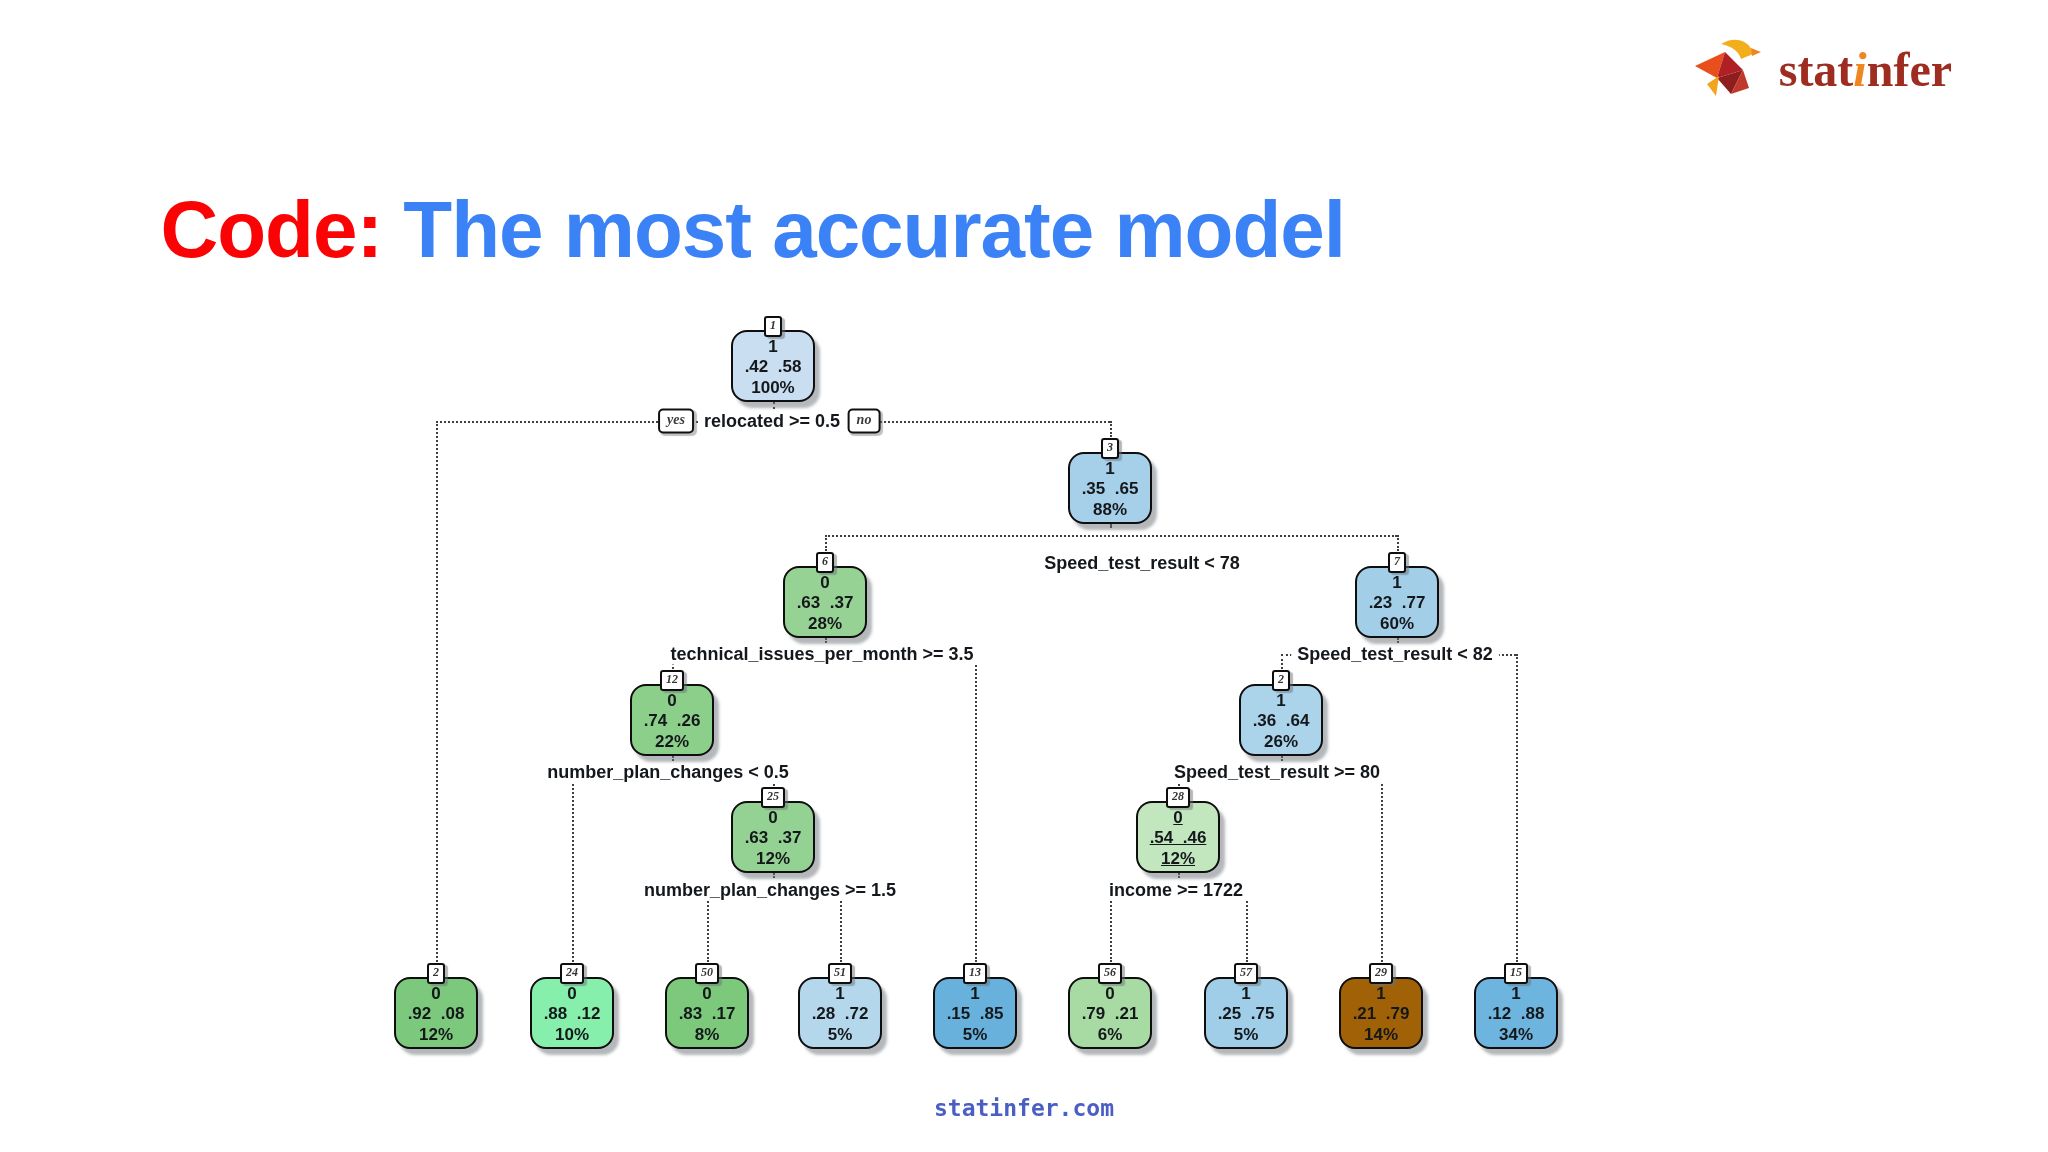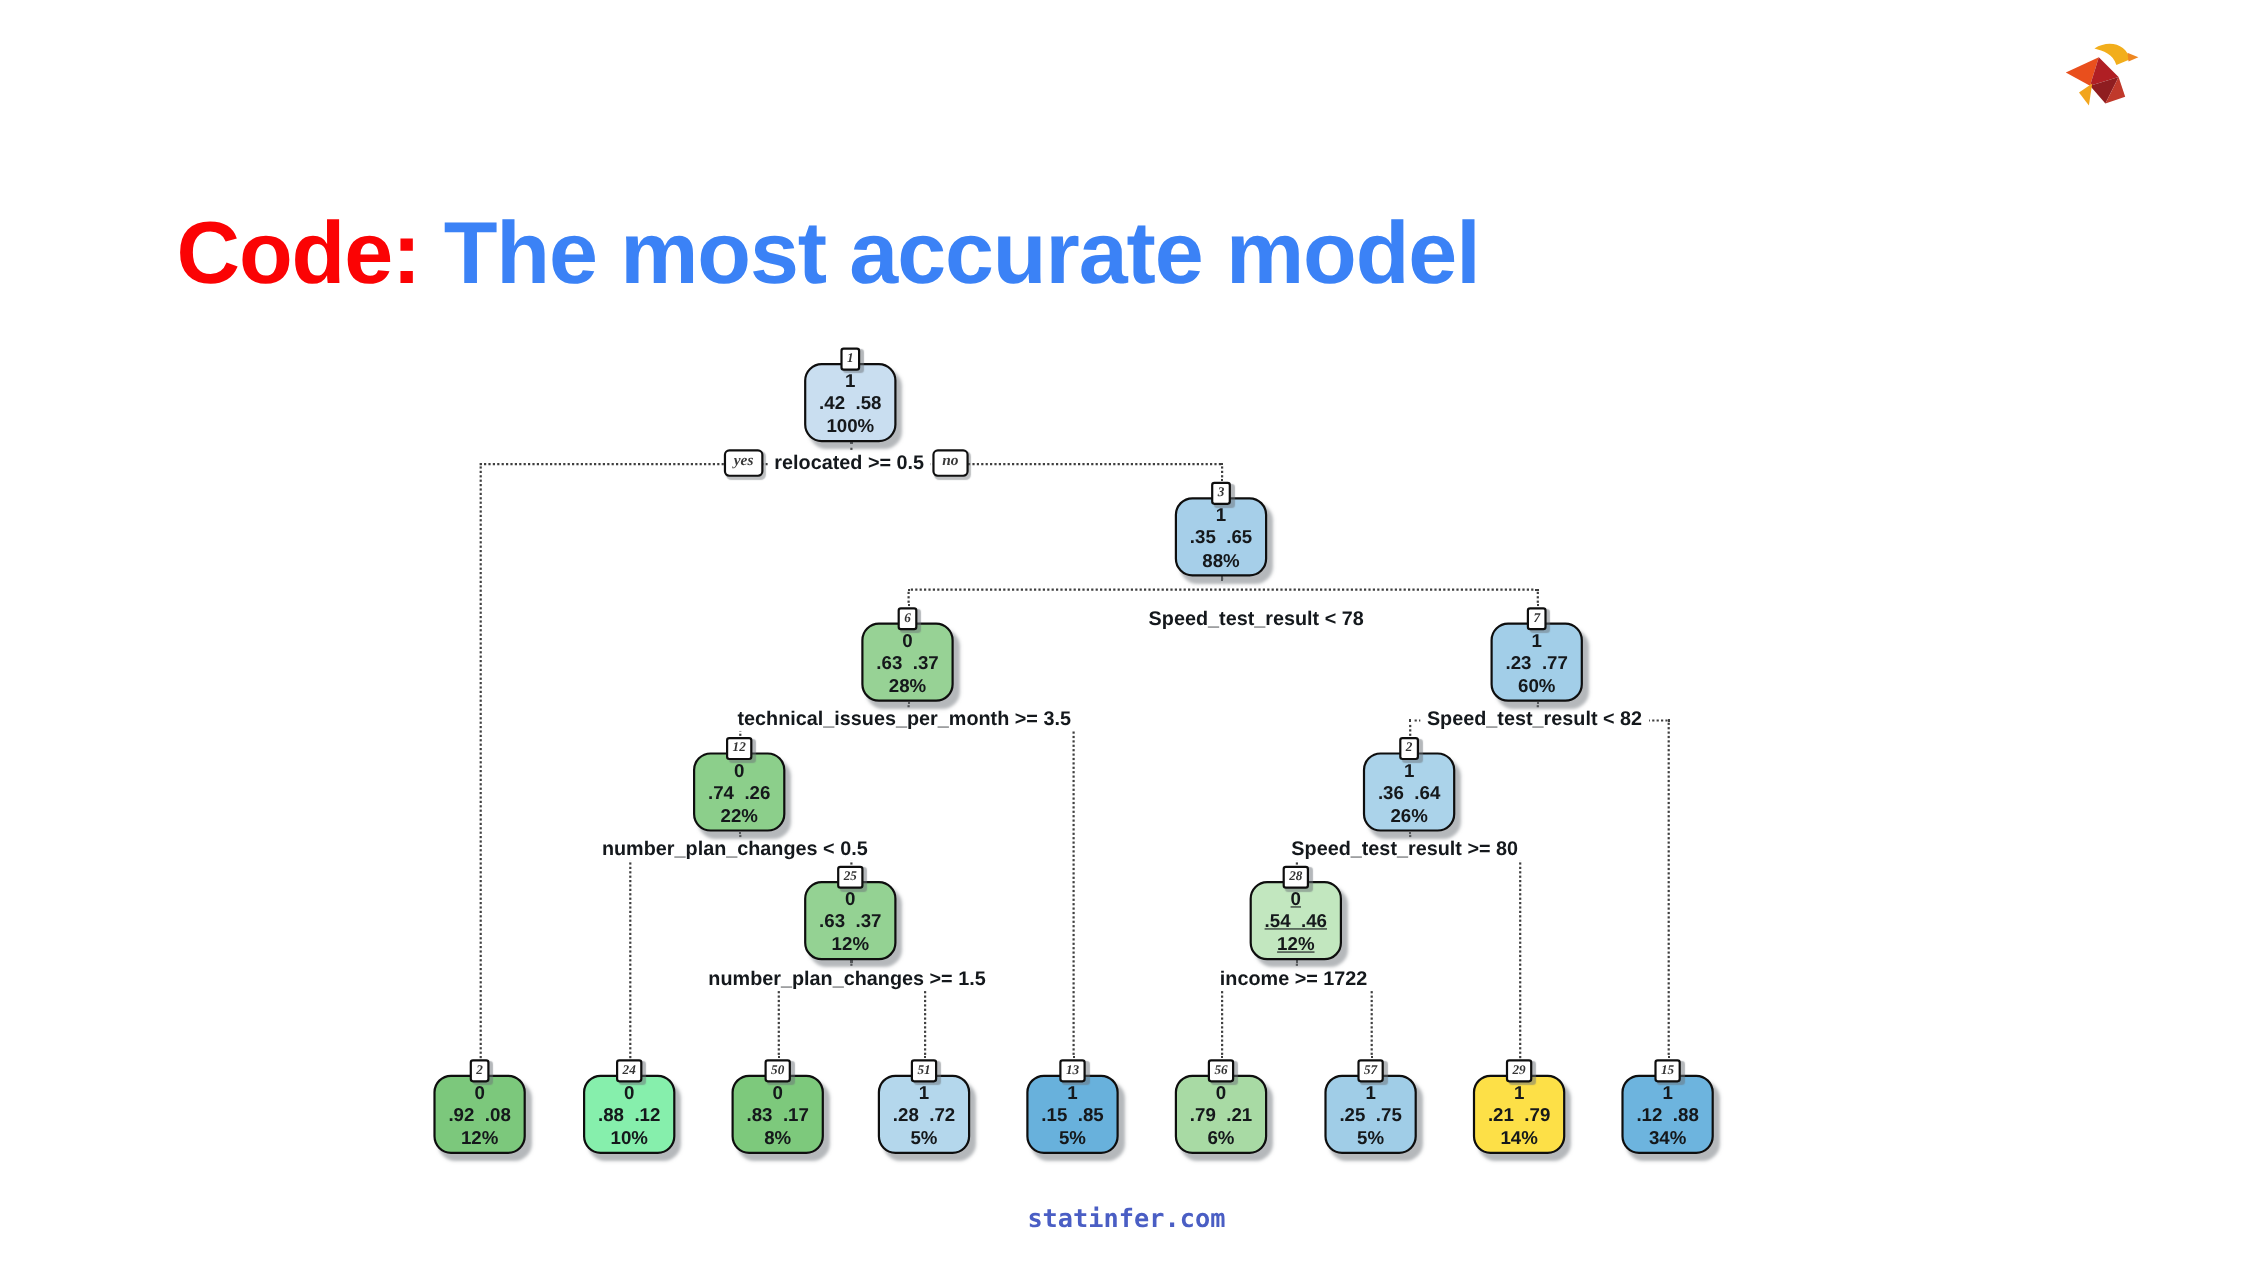--- a/index.html
+++ b/index.html
@@ -56,20 +56,21 @@
     <svg width="78" height="66" viewBox="0 0 78 66">
       <path d="M30,10 C44,1 60,7 62,20 L50,25 C47,15 38,12 30,10 Z" fill="#f2ae1c"></path>
       <path d="M60,14 L70,18 L61,22 Z" fill="#ee8722"></path>
       <polygon points="4,32 34,18 26,44" fill="#e94f1d"></polygon>
       <polygon points="26,44 34,18 52,36" fill="#b01f24"></polygon>
       <polygon points="26,44 52,36 40,60" fill="#8f1d20"></polygon>
       <polygon points="40,60 52,36 58,54" fill="#c0392b"></polygon>
       <polygon points="16,50 28,42 25,62" fill="#f2a51c"></polygon>
     </svg>
   </span>
+  <span class="logo-text"><span>stat</span><span class="logo-i">i</span><span>nfer</span></span>
 </div>
 
 <div id="tree">
     <div class="hline" style="left: 436px; top: 421px; width: 674px;"></div>
     <div class="hline" style="left: 825px; top: 535px; width: 572px;"></div>
     <div class="hline" style="left: 672px; top: 654px; width: 303px;"></div>
     <div class="hline" style="left: 1281px; top: 654px; width: 235px;"></div>
     <div class="hline" style="left: 572px; top: 772px; width: 201px;"></div>
     <div class="hline" style="left: 1178px; top: 772px; width: 203px;"></div>
     <div class="hline" style="left: 707px; top: 890px; width: 133px;"></div>
@@ -191,21 +192,21 @@
       <div class="cls">0</div>
       <div class="probs">.79  .21</div>
       <div class="pct">6%</div>
     </div>
     <div class="node" style="left: 1204px; top: 977px; background: rgb(160, 205, 231);">
       <div class="node-id">57</div>
       <div class="cls">1</div>
       <div class="probs">.25  .75</div>
       <div class="pct">5%</div>
     </div>
-    <div class="node" style="left: 1339px; top: 977px; background: #fde047;">
+    <div class="node" style="left: 1339px; top: 977px; background: #a16207;">
       <div class="node-id">29</div>
       <div class="cls">1</div>
       <div class="probs">.21  .79</div>
       <div class="pct">14%</div>
     </div>
     <div class="node" style="left: 1474px; top: 977px; background: rgb(109, 180, 222);">
       <div class="node-id">15</div>
       <div class="cls">1</div>
       <div class="probs">.12  .88</div>
       <div class="pct">34%</div>

